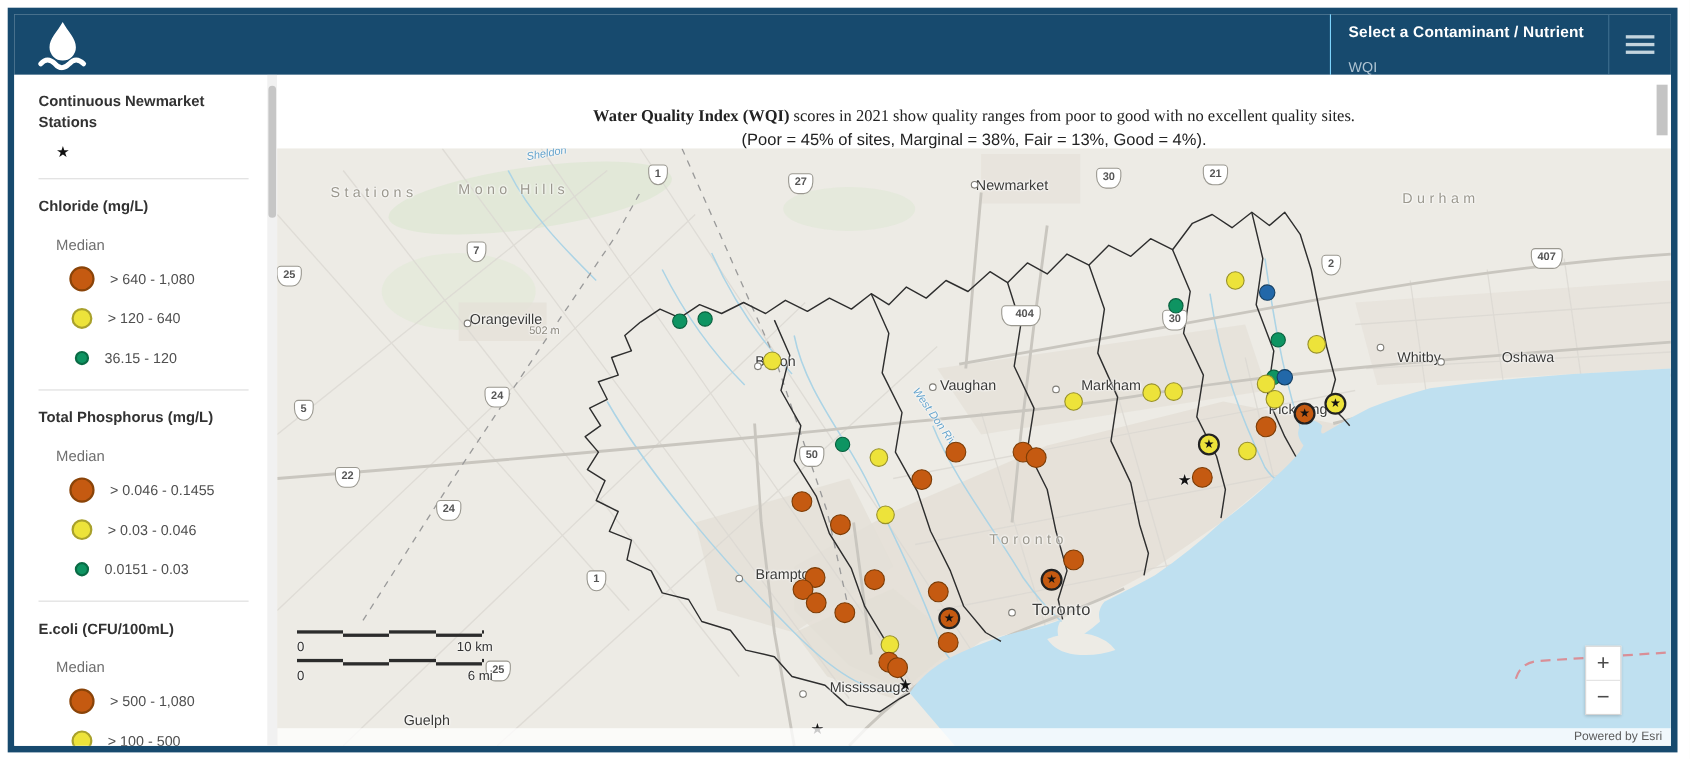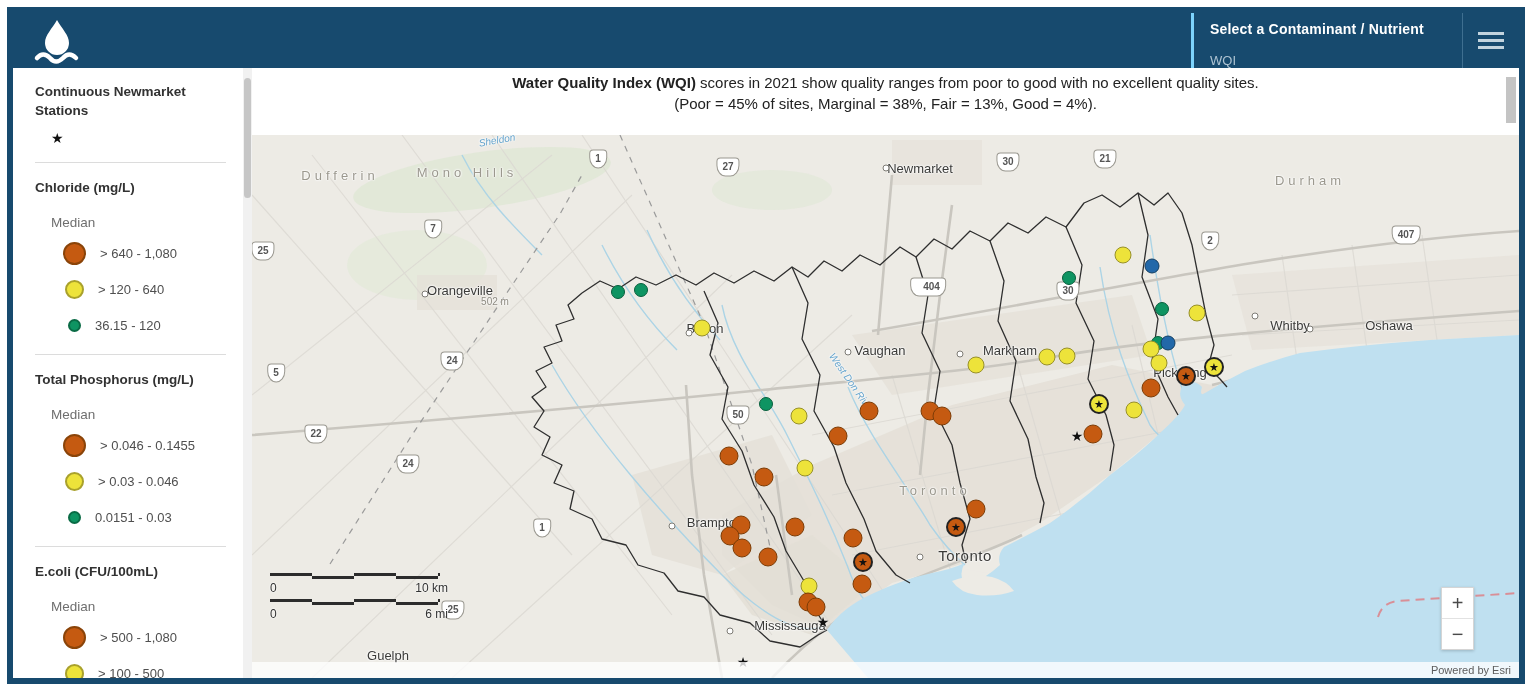--- a/index.html
+++ b/index.html
@@ -2,21 +2,21 @@
 <html style="--header_blue: #174A6E; --orange: #C55A11; --yellow: #EDE33A; --green: #0E9462; --blue: #2268A9; --water: #BFE0F0; --land: #EDEBE5;"><head>
 <meta charset="utf-8">
 <style>
   html,body{margin:0;padding:0;background:#ffffff;font-family:"Liberation Sans",sans-serif;}
   .page{position:relative;width:1536px;height:690px;background:#fff;overflow:hidden;}
   .frame{position:absolute;left:7px;top:7px;width:1518px;height:677px;border:6px solid var(--header_blue);background:#fff;box-sizing:border-box;}
   
   .header{position:absolute;left:0;top:0;right:0;height:55px;background:var(--header_blue);display:flex;align-items:center;}
   .logo{margin-left:18px;width:52px;height:46px;}
   .hdr-right{margin-left:auto;display:flex;align-items:stretch;height:100%;}
-  .hdr-sel{border-left:3px solid #7dd3fc;border-right:1px solid #3f6f90;padding:8px 32px 0 16px;min-width:220px;cursor:pointer;}
+  .hdr-sel{border-left:1px solid #7dd3fc;border-right:1px solid #3f6f90;padding:8px 16px 0 16px;min-width:220px;cursor:pointer;}
   .hdr-sel .lab{color:#fff;font-weight:bold;font-size:14px;letter-spacing:.2px;}
   .hdr-sel .val{color:#aec3d2;font-size:13px;margin-top:16px;}
   .hdr-menu{width:56px;display:flex;align-items:center;justify-content:center;cursor:pointer;}
   .hdr-menu .bars{width:26px;}
   .hdr-menu .bars div{height:3px;background:#c3d4de;margin:4px 0;}
   
   .sidebar{position:absolute;left:0;top:55px;width:239px;bottom:0;background:#fff;overflow:hidden;}
   .sb-inner{padding:14px 26px 0 22px;}
   .sb-title{font-size:13.5px;font-weight:bold;color:#323232;line-height:19px;}
   .sb-star{font-size:14px;color:#111;margin:10px 0 0 16px;}
@@ -30,21 +30,21 @@
   .dot.md{width:19px;height:19px;margin-left:2px;}
   .dot.sm{width:13px;height:13px;margin-left:5px;}
   .dot.orange{background:var(--orange);border:2px solid #8a4409;}
   .dot.yellow{background:var(--yellow);border:2px solid #a9a12c;}
   .dot.green{background:var(--green);border:2px solid #0a6b45;}
   .sb-scroll{position:absolute;right:0;top:0;width:9px;bottom:0;background:#f1f1f1;}
   .sb-thumb{position:absolute;left:1px;right:1px;top:10px;height:120px;background:#c6c6c6;border-radius:4px;}
   
   .main{position:absolute;left:239px;top:55px;right:0;bottom:0;background:#fff;}
   .title-band{position:absolute;left:0;top:0;right:0;height:67px;text-align:center;color:#222;}
-  .title-band .l1{margin-top:6px;font-size:15px;}
+  .title-band .l1{margin-top:30px;font-size:15px;font-family:Liberation Serif, serif;}
   .title-band .l1 b{font-weight:bold;}
   .title-band .l2{margin-top:4px;font-size:15px;}
   .main-scroll-thumb{position:absolute;right:3px;top:9px;width:10px;height:46px;background:#c4c4c4;}
   .map{position:absolute;left:0;top:67px;width:1267px;height:543px;background:var(--land);overflow:hidden;cursor:grab;}
   .map svg.base{position:absolute;left:0;top:0;}
   .map-label{position:absolute;transform:translate(-50%,-50%);white-space:nowrap;z-index:3;
     text-shadow:0 0 2px #fff,0 0 2px #fff,0 0 3px #fff;}
   .map-label.city{font-size:13px;color:#3a3a38;}
   .map-label.big{font-size:15px;letter-spacing:.5px;}
   .map-label.rg{font-size:13px;color:#9b988e;letter-spacing:4px;}
@@ -254,21 +254,21 @@
             <path d="M452,156 L466,188 458,220 476,252 470,284 490,316 502,350 522,382 534,416 552,446 560,470 571,487"></path>
             <path d="M540,132 L556,168 550,204 568,240 562,276 582,312 594,348 612,384 624,416 644,440 658,448"></path>
             <path d="M664,122 L676,160 670,198 688,236 682,274 700,310 708,348 718,384 710,410 714,428"></path>
             <path d="M738,106 L752,146 746,186 764,226 758,266 776,304 784,342 792,368 788,388"></path>
             <path d="M814,92 L830,130 824,168 842,206 836,244 854,280 862,310 858,336"></path>
             <path d="M886,58 L896,100 890,142 906,184 900,226 916,262 926,280"></path>
           </g>
         </svg>
 
         <div id="map-overlays">
-            <span class="map-label rg" style="left: 88px; top: 40px;">Dufferin</span>
+            <span class="map-label rg" style="left: 88px; top: 40px;">Stations</span>
             <span class="map-label rg" style="left: 215px; top: 37px;">Mono Hills</span>
             <span class="map-label rg" style="left: 1058px; top: 45px;">Durham</span>
             <span class="map-label rg" style="left: 683px; top: 355px;">Toronto</span>
             <span class="map-label city" style="left: 668px; top: 33px;">Newmarket</span>
             <span class="map-label city" style="left: 208px; top: 155px;">Orangeville</span>
             <span class="map-label city" style="left: 453px; top: 193px;">Bolton</span>
             <span class="map-label city" style="left: 628px; top: 215px;">Vaughan</span>
             <span class="map-label city" style="left: 758px; top: 215px;">Markham</span>
             <span class="map-label city" style="left: 1038px; top: 175px; margin-top: 15px;">Whitby</span>
             <span class="map-label city" style="left: 1137px; top: 190px; text-align: center;">Oshawa</span>

